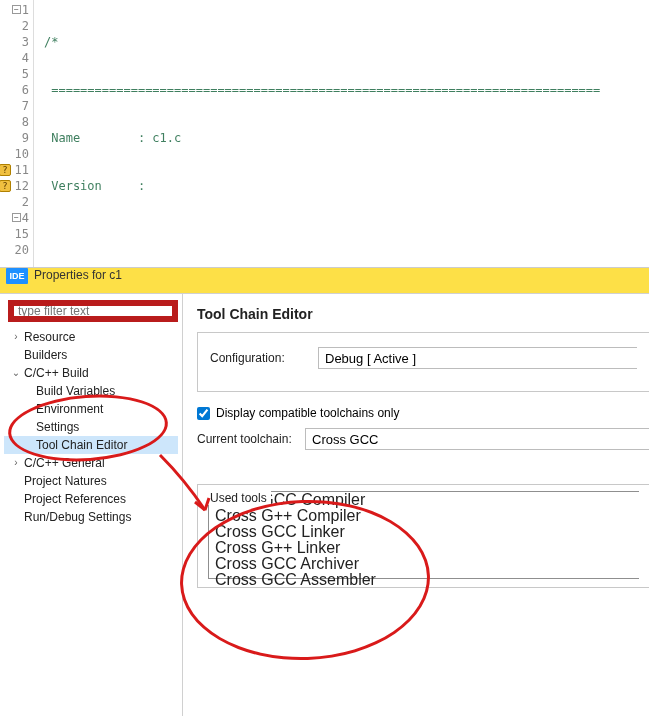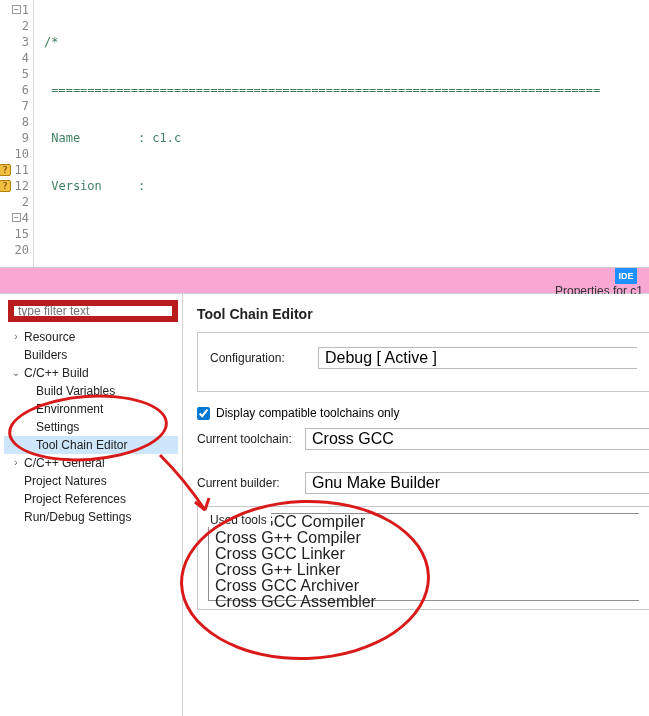--- a/index.html
+++ b/index.html
@@ -9,42 +9,42 @@
   .editor { height: 268px; display: flex; background: #fff; border-bottom: 1px solid #ccc; overflow: hidden; }
   .gutter { width: 34px; background: #fff; border-right: 1px solid #ddd; text-align: right; padding: 2px 4px 0 0; color: #888; font-family: Consolas, monospace; font-size: 12px; }
   .gutter-line { height: 16px; line-height: 16px; position: relative; }
   .warn-marker { position: absolute; left: -1px; top: 2px; width: 12px; height: 12px; background: #f0c040; border: 1px solid #b08000; border-radius: 2px; font-size: 9px; line-height: 10px; text-align: center; color: #5a3a00; }
   .fold-minus { position: absolute; left: 12px; top: 3px; width: 9px; height: 9px; border: 1px solid #999; background: #fff; font-size: 8px; line-height: 7px; text-align: center; color: #666; }
   .code { flex: 1; padding: 2px 10px; font-family: Consolas, monospace; font-size: 12px; line-height: 16px; white-space: pre; }
   .code-line { height: 16px; }
   .comment { color: #3f7f5f; }
 
   
-  .dlg-header { display: flex; align-items: flex-end; height: 26px; border-bottom: 1px solid #d0d0d0; padding: 0 6px; background: #f9a8d4; flex-direction: column; }
+  .dlg-header { display: flex; align-items: flex-start; height: 26px; border-bottom: 1px solid #d0d0d0; padding: 0 6px; background: #fde047; }
   .ide-badge { width: 22px; height: 16px; background: #1e90ff; color: #fff; font-size: 9px; line-height: 16px; text-align: center; font-weight: bold; margin-right: 6px; border-radius: 1px; }
   .dlg-title { color: #333; }
 
   
   .split { display: flex; height: 422px; }
   .left-pane { width: 183px; border-right: 1px solid #d0d0d0; padding: 6px 4px; background: #fff; }
   .filter { width: 170px; height: 22px; border: 6px solid #b91c1c; padding: 2px 4px; font-size: 12px; color: #888; margin: 0 0 6px 4px; }
   .tree { font-size: 12px; color: #222; }
   .tree-row { height: 18px; line-height: 18px; padding-left: 6px; display: flex; align-items: center; }
   .tw { width: 12px; text-align: center; color: #666; font-size: 10px; }
   .lbl { padding-left: 2px; }
   .indent1 { padding-left: 18px; }
   .indent2 { padding-left: 30px; }
   .sel { background: #cde6fb; }
 
   .right-pane { flex: 1; padding: 12px 0 0 14px; position: relative; background: #fff; }
   .ed-title { font-size: 14px; font-weight: 600; color: #222; margin-bottom: 10px; }
   .panel { border: 1px solid #c8c8c8; border-right: none; padding: 14px 12px; }
   .row { display: flex; align-items: center; margin-bottom: 8px; }
   .row-lbl { width: 108px; color: #222; }
-  .select { flex: 1; height: 22px; border: 1px solid #bcbcbc; background: #fff; padding: 2px 6px; font-size: 16px; border-right: none; display: flex; align-items: center; }
+  .select { flex: 1; height: 22px; border: 1px solid #bcbcbc; background: #fff; padding: 2px 6px; font-size: 13px; border-right: none; display: flex; align-items: center; }
   .spacer { height: 14px; }
   .chk { width: 13px; height: 13px; margin-right: 6px; accent-color: #0078d4; }
   .group { border: 1px solid #c8c8c8; border-right: none; margin-top: 12px; padding: 6px 10px 8px 10px; position: relative; }
   .group-legend { position: absolute; top: -9px; left: 8px; background: #fff; padding: 0 4px; font-size: 12px; color: #222; margin-top: 15px; }
   .tool-list { border: 1px solid #8f8f8f; border-right: none; padding: 0 6px; height: 88px; font-size: 16px; line-height: 16px; color: #222; }
 
   
   .oval { position: absolute; border: 3px solid #d91a1a; border-radius: 50%; pointer-events: none; }
   .oval1 { left: 8px; top: 395px; width: 160px; height: 66px; transform: rotate(-4deg); }
   .oval2 { left: 180px; top: 500px; width: 250px; height: 160px; transform: rotate(-2deg); }
@@ -156,24 +156,20 @@
       <span>Display compatible toolchains only</span>
     </div>
 
     <div class="row">
       <div class="row-lbl">Current toolchain:</div>
       <div class="select">Cross GCC</div>
     </div>
 
     <div class="spacer"></div>
 
-    <div class="row">
-      <div class="row-lbl">Current builder:</div>
-      <div class="select">Gnu Make Builder</div>
-    </div>
 
     <div class="group">
       <div class="group-legend">Used tools</div>
       <div class="tool-list">
         <div>Cross GCC Compiler</div>
         <div>Cross G++ Compiler</div>
         <div>Cross GCC Linker</div>
         <div>Cross G++ Linker</div>
         <div>Cross GCC Archiver</div>
         <div>Cross GCC Assembler</div>

